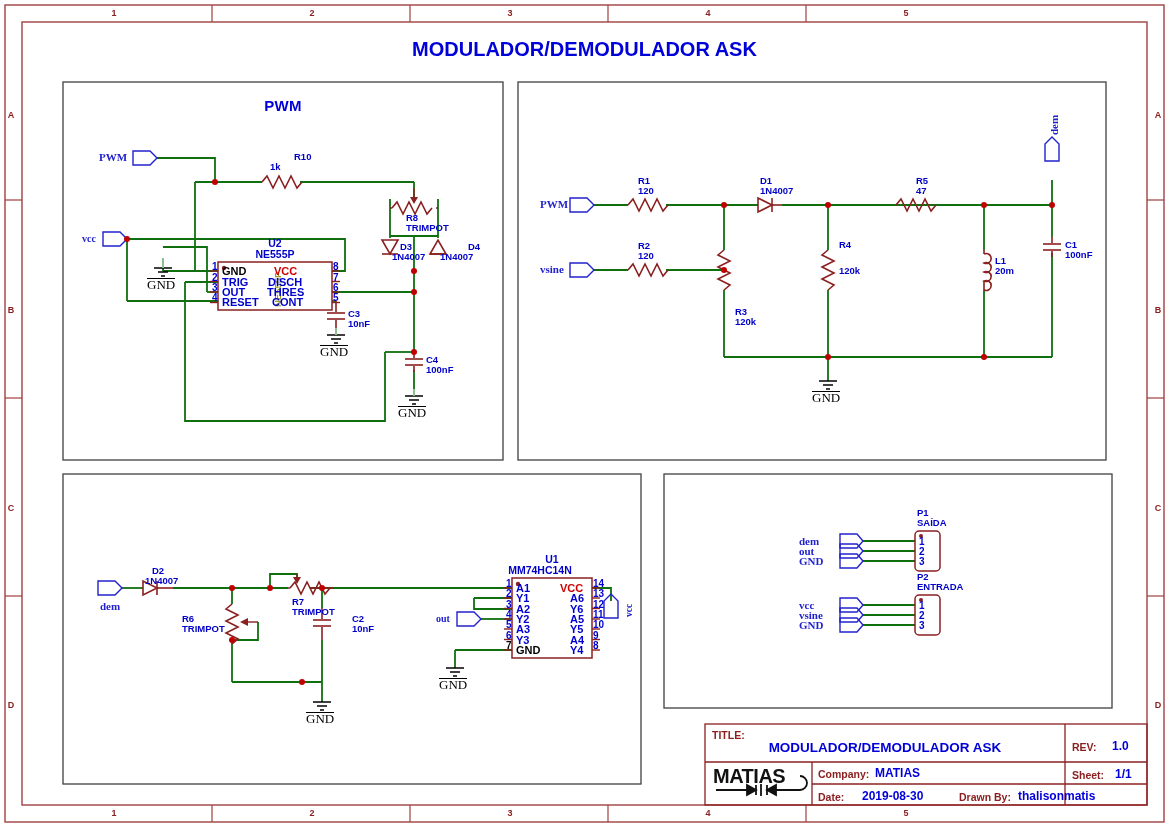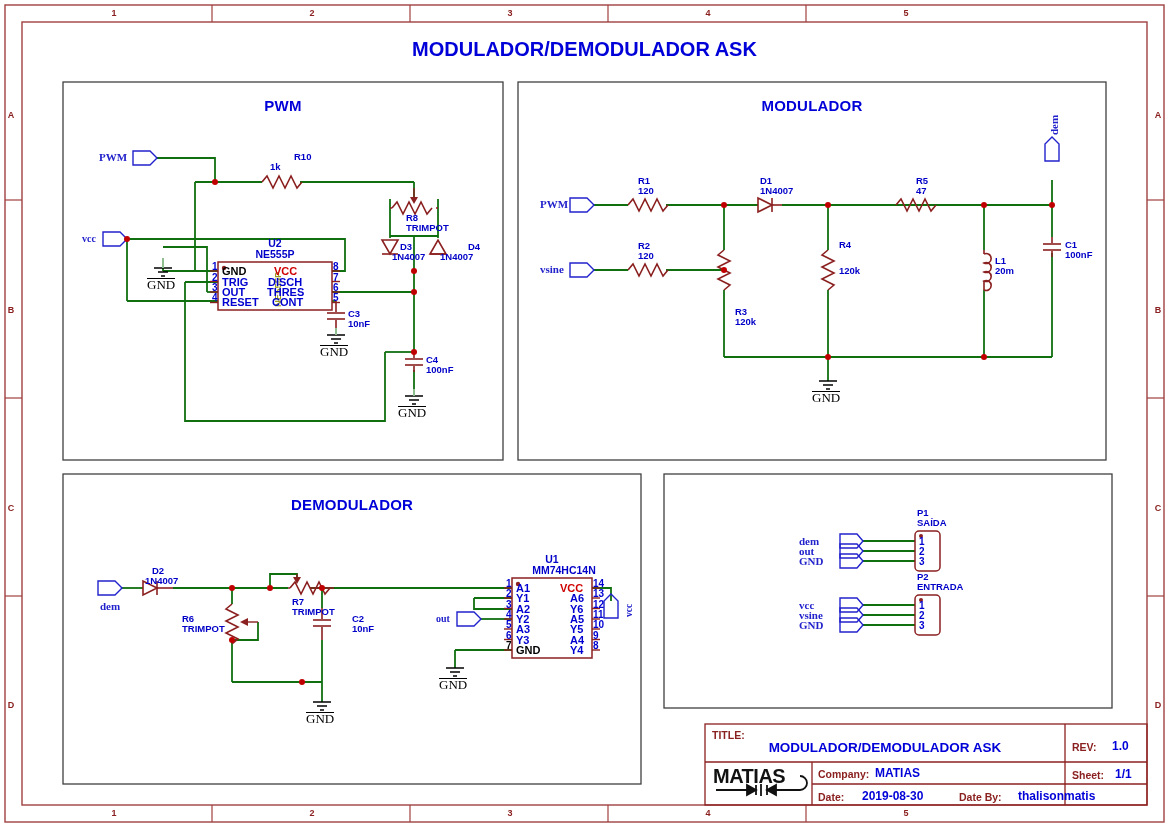--- a/index.html
+++ b/index.html
@@ -399,22 +399,20 @@
 <div class="framenum" style="left:1px;top:110px;">A</div>
 <div class="framenum" style="left:1px;top:305px;">B</div>
 <div class="framenum" style="left:1px;top:503px;">C</div>
 <div class="framenum" style="left:1px;top:700px;">D</div>
 <div class="framenum" style="left:1148px;top:110px;">A</div>
 <div class="framenum" style="left:1148px;top:305px;">B</div>
 <div class="framenum" style="left:1148px;top:503px;">C</div>
 <div class="framenum" style="left:1148px;top:700px;">D</div>
 
 <div class="ttl blk-title" style="left:63px;top:97px;width:440px;text-align:center;">PWM</div>
-<div class="ttl blk-title" style="left:518px;top:97px;width:588px;text-align:center;">MODULADOR</div>
-<div class="ttl blk-title" style="left:63px;top:496px;width:578px;text-align:center;">DEMODULADOR</div>
 
 <div class="flaglbl" style="left:99px;top:151px;">PWM</div>
 <div class="flaglbl" style="left:82px;top:233px;font-size:10px;">vcc</div>
 <div class="lbl" style="left:270px;top:152px;margin-left:24px;">R10</div>
 <div class="lbl" style="left:270px;top:162px;">1k</div>
 <div class="lbl" style="left:406px;top:213px;">R8</div>
 <div class="lbl" style="left:406px;top:223px;">TRIMPOT</div>
 <div class="lbl" style="left:400px;top:242px;">D3</div>
 <div class="lbl" style="left:392px;top:252px;">1N4007</div>
 <div class="lbl" style="left:468px;top:242px;">D4</div>
@@ -472,21 +470,21 @@
 <div class="vertflag" style="left:624px;top:617px;font-size:9.5px;">vcc</div>
 <div class="lbl" style="left:152px;top:566px;">D2</div>
 <div class="lbl" style="left:145px;top:576px;">1N4007</div>
 <div class="lbl" style="left:182px;top:614px;">R6</div>
 <div class="lbl" style="left:182px;top:624px;">TRIMPOT</div>
 <div class="lbl" style="left:292px;top:597px;">R7</div>
 <div class="lbl" style="left:292px;top:607px;">TRIMPOT</div>
 <div class="lbl" style="left:352px;top:614px;">C2</div>
 <div class="lbl" style="left:352px;top:624px;">10nF</div>
 <div class="chiplabel" style="left:512px;top:554px;width:80px;">U1</div>
-<div class="chiplabel" style="left:514px;top:565px;width:100px;">MM74HC14N</div>
+<div class="chiplabel" style="left:490px;top:565px;width:100px;">MM74HC14N</div>
 <div class="pinname" style="left:516px;top:582px;">A1</div>
 <div class="pinname" style="left:516px;top:592px;">Y1</div>
 <div class="pinname" style="left:516px;top:603px;">A2</div>
 <div class="pinname" style="left:516px;top:613px;">Y2</div>
 <div class="pinname" style="left:516px;top:623px;">A3</div>
 <div class="pinname" style="left:516px;top:634px;">Y3</div>
 <div class="pinname blk" style="left:516px;top:644px;">GND</div>
 <div class="pinname red" style="left:560px;top:582px;">VCC</div>
 <div class="pinname" style="left:570px;top:592px;">A6</div>
 <div class="pinname" style="left:570px;top:603px;">Y6</div>
@@ -531,17 +529,17 @@
 <div class="tb-lab" style="left:712px;top:729px;">TITLE:</div>
 <div class="tb-title" style="left:705px;top:740px;width:360px;text-align:center;">MODULADOR/DEMODULADOR ASK</div>
 <div class="tb-lab" style="left:1072px;top:741px;">REV:</div>
 <div class="tb-val" style="left:1112px;top:739px;">1.0</div>
 <div class="tb-lab" style="left:818px;top:768px;">Company:</div>
 <div class="tb-val" style="left:875px;top:766px;">MATIAS</div>
 <div class="tb-lab" style="left:1072px;top:769px;">Sheet:</div>
 <div class="tb-val" style="left:1115px;top:767px;">1/1</div>
 <div class="tb-lab" style="left:818px;top:791px;">Date:</div>
 <div class="tb-val" style="left:862px;top:789px;">2019-08-30</div>
-<div class="tb-lab" style="left:959px;top:791px;">Date By:</div>
+<div class="tb-lab" style="left:959px;top:791px;">Drawn By:</div>
 <div class="tb-val" style="left:1018px;top:789px;">thalisonmatis</div>
 <div class="logotext" style="left:713px;top:765px;">MATIAS</div>
 
 </div>
 
 </body></html>

